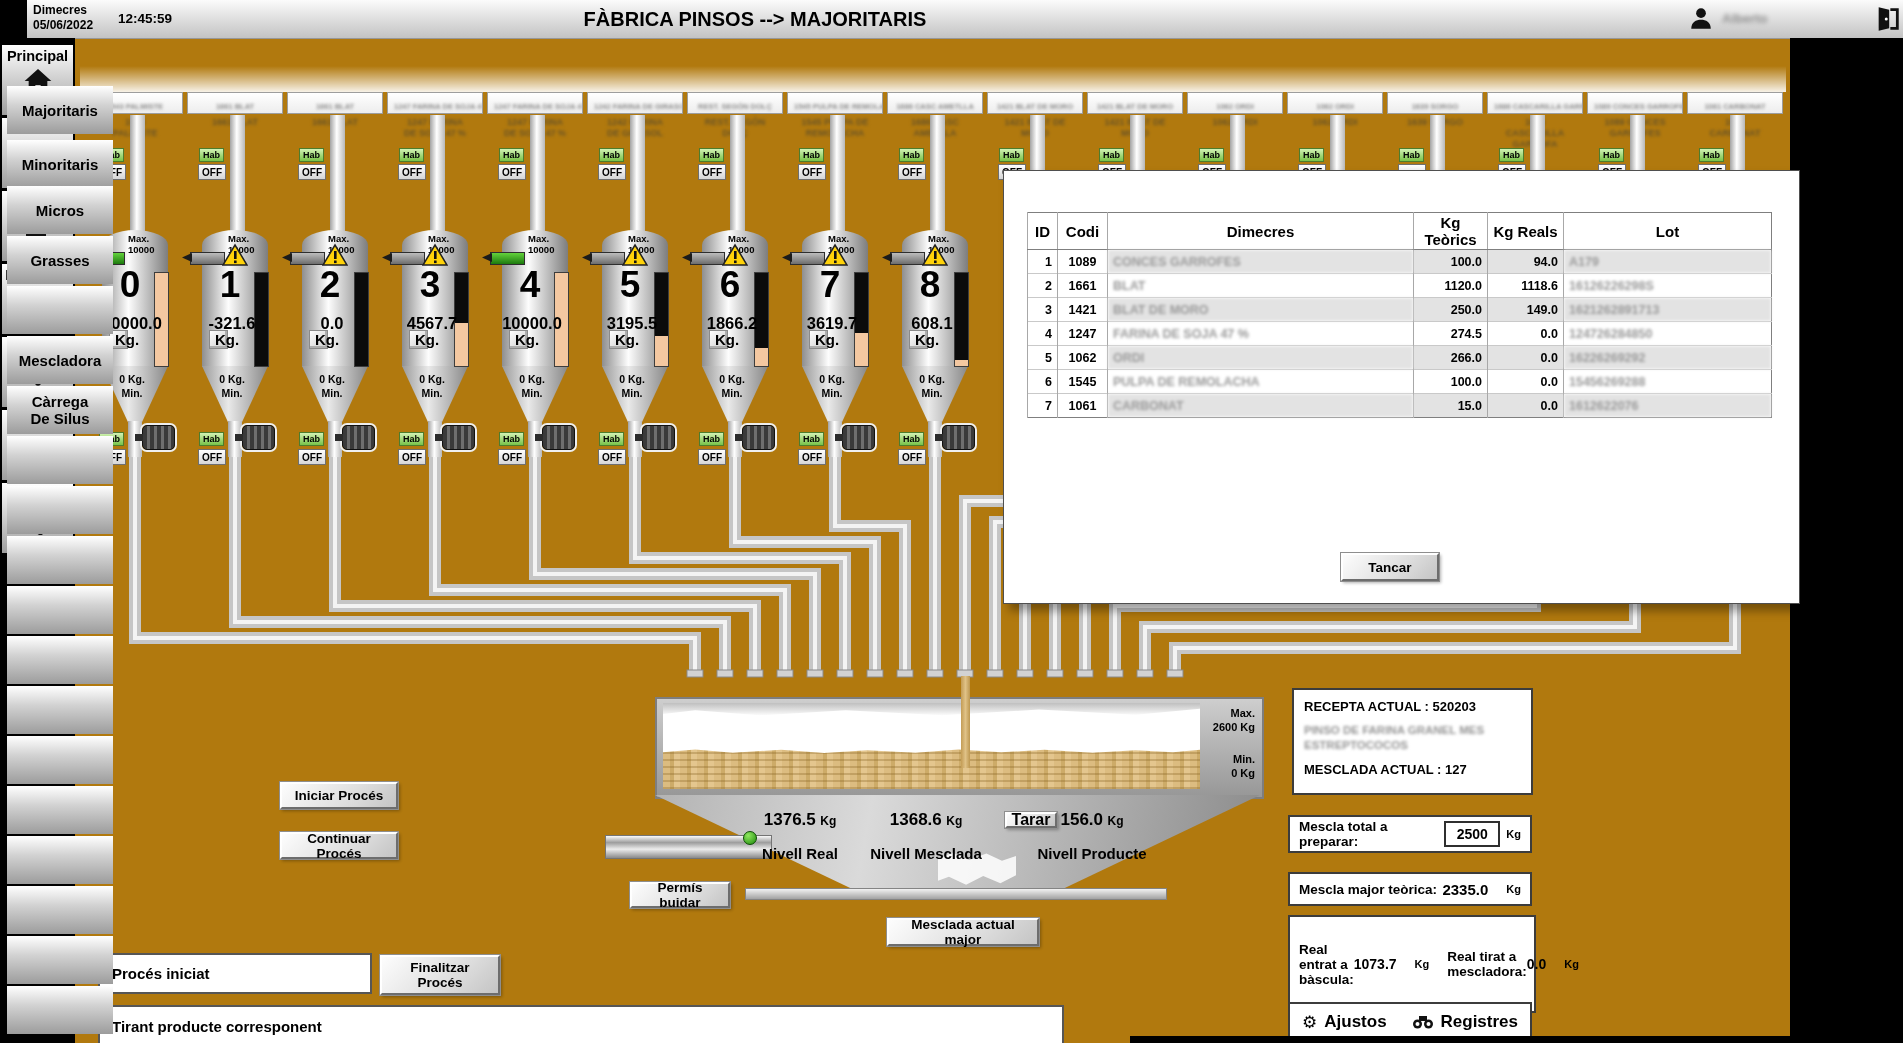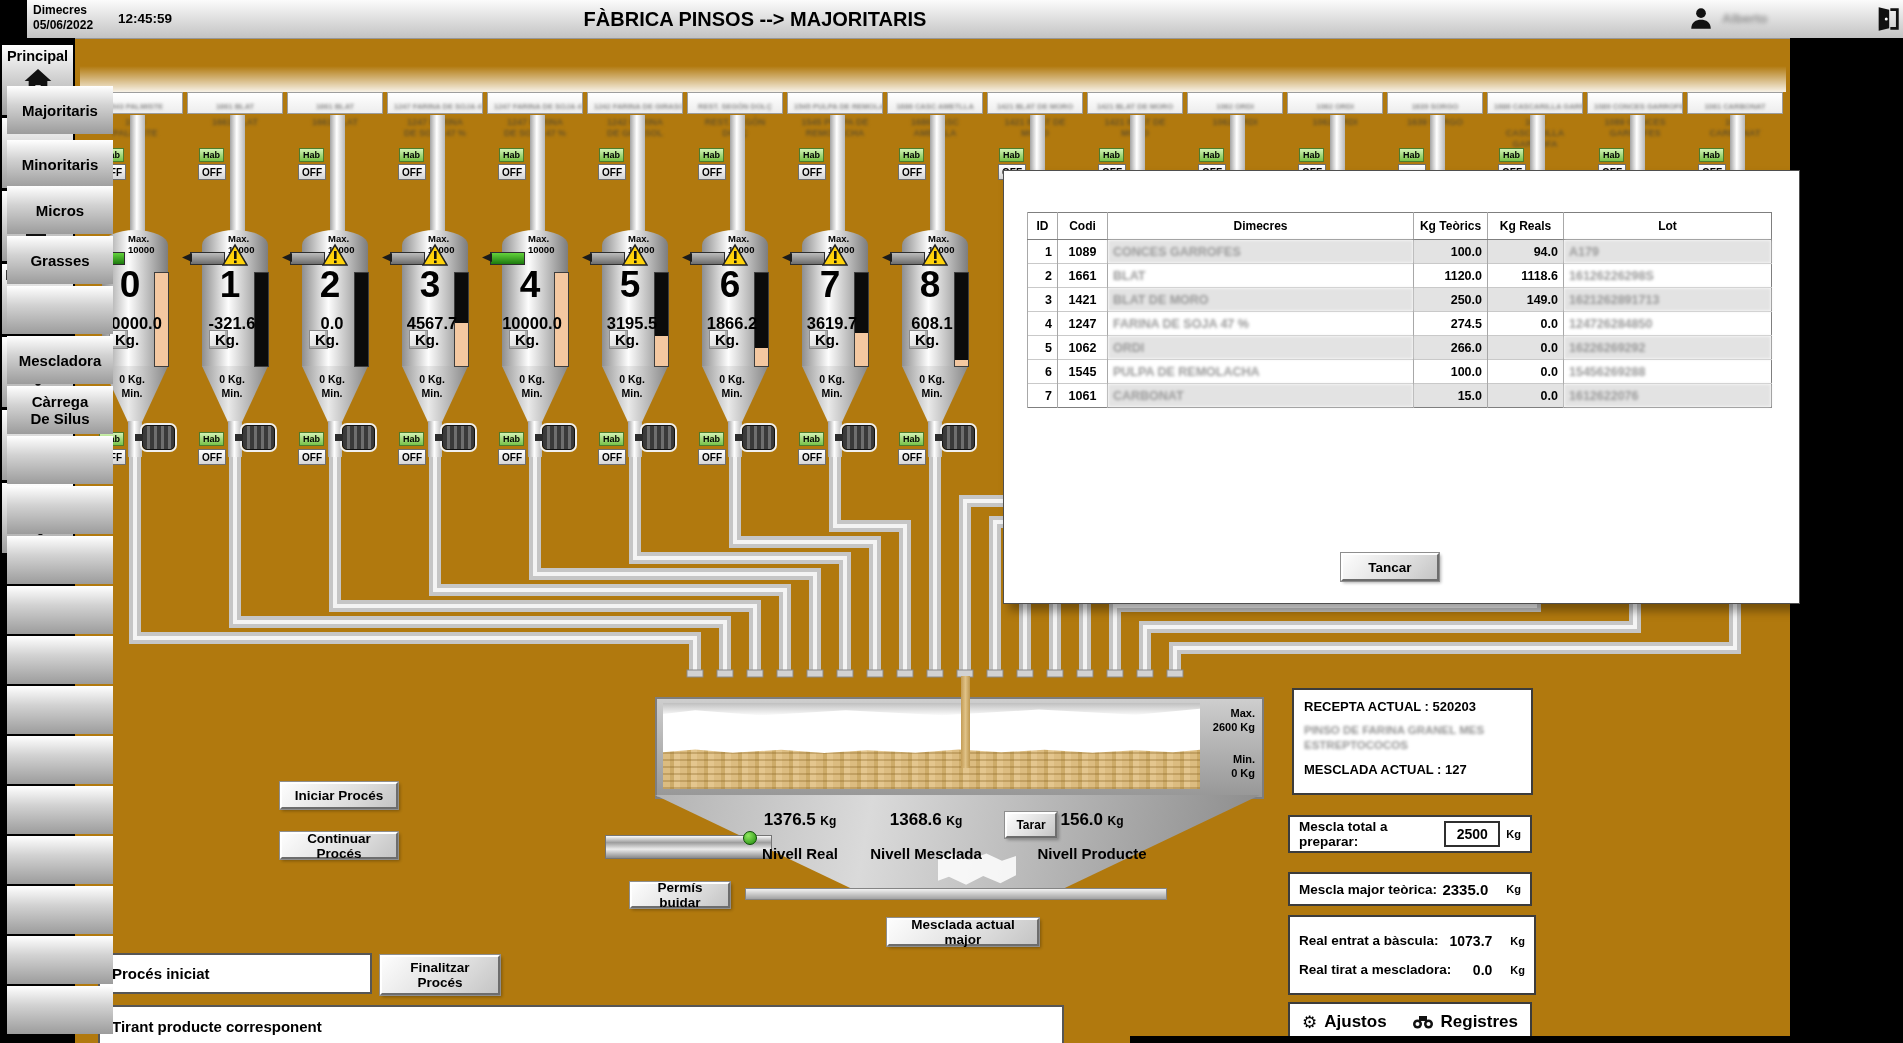--- a/index.html
+++ b/index.html
@@ -103,21 +103,21 @@
     background:radial-gradient(circle at 35% 30%,#8fe85f,#1f8a0c);border:1px solid #0c4d03}
   .mval{top:810px;width:130px;text-align:center}
   .mval b{font-size:17px}
   .mval span{font-size:12px;font-weight:bold}
   .mlab{top:845px;width:150px;text-align:center;font-size:15px;font-weight:bold}
   
   #dialog{left:1003px;top:170px;width:795px;height:432px;background:#fff;border:1px solid #4f4f4f;
     box-shadow:6px 7px 9px rgba(0,0,0,.35);z-index:6}
   #dialog table{position:absolute;left:23px;top:41px;width:744px;border-collapse:collapse;
     border:1px solid #7f7f7f;table-layout:fixed}
-  #dialog th{font-size:12px;font-weight:bold;height:24px;border-bottom:1px solid #7f7f7f;
+  #dialog th{font-size:15px;font-weight:bold;height:24px;border-bottom:1px solid #7f7f7f;
     border-left:1px solid #a8a8a8;background:#fff}
   #dialog td{font-size:12.5px;font-weight:bold;height:23px;border-left:1px solid #a8a8a8;
     border-top:1px solid #c9c9c9;padding:0 5px;overflow:hidden;white-space:nowrap}
   #dialog tr.g td{background:#e3e3e3}
   #dialog tr.g td.w{background:#fff}
   #dialog td.c{text-align:center}
   #dialog td.r{text-align:right}
   .blur{color:#999;filter:blur(1.5px)}
   
   .btn3d{border:2px solid;border-color:#ffffff #6d6d6d #6d6d6d #ffffff;box-shadow:0 0 0 1px #8e8e8e,2px 2px 3px rgba(0,0,0,.3);
@@ -131,21 +131,21 @@
   #recepta .d{font-size:11.5px;font-weight:bold;color:#949494;filter:blur(1.7px);
     margin:9px 0;line-height:15px;white-space:pre-line}
   .trow{display:flex;align-items:center;box-sizing:border-box;padding:0 9px}
   .trow .l{flex:1;font-size:13.5px;font-weight:bold}
   .trow .v{font-size:15px;font-weight:bold;margin-right:18px}
   .trow .u{font-size:11px;font-weight:bold}
   #tot1{left:1288px;top:815px;width:244px;height:38px}
   #tot1 input{width:48px;height:20px;border:2px solid #2f2f2f;font-family:inherit;
     font-size:14px;font-weight:bold;text-align:center;margin-right:6px}
   #tot2{left:1288px;top:872px;width:244px;height:34px}
-  #tot3{left:1288px;top:915px;width:244px;height:58px;display:flex;flex-direction:column;justify-content:space-around;padding:9px 0}
+  #tot3{left:1288px;top:915px;width:244px;height:58px;display:flex;flex-direction:row;justify-content:space-around;padding:18px 0}
   #tot4{left:1288px;top:1002px;width:244px;height:40px;display:flex;align-items:center;padding:0 12px;box-sizing:border-box;gap:7px}
   #tot4 .lb{font-size:17px;font-weight:bold;cursor:pointer}
   #tot4 .gear{font-family:"DejaVu Sans",sans-serif;font-size:17px;font-weight:bold;cursor:pointer}
   #tot4 .sp{flex:1}
   #bstrip{left:1130px;top:1036px;width:660px;height:7px;background:#000}
   svg{display:block}
 </style>
 </head>
 <body>
 
@@ -654,21 +654,21 @@
   <div class="min"><span>Min.</span><br><span>0 Kg</span></div>
 </div>
 <div class="a" id="stream"></div>
 <div class="a" id="cone"></div>
 <div class="a" id="conegate"></div>
 <div class="a" id="conebar"></div>
 <div class="a" id="conveyor"></div>
 
 <div class="a mval" style="left:735px"><b>1376.5</b> <span>Kg</span></div>
 <div class="a mval" style="left:861px"><b>1368.6</b> <span>Kg</span></div>
-<button class="a btn3d" style="left:1005px;top:812px;width:52px;height:26px;font-size:12px">Tarar</button>
+<button class="a btn3d" style="left:1005px;top:812px;width:52px;height:16px;font-size:16px">Tarar</button>
 <div class="a mval" style="left:1027px"><b>156.0</b> <span>Kg</span></div>
 <div class="a mlab" style="left:725px">Nivell Real</div>
 <div class="a mlab" style="left:851px">Nivell Mesclada</div>
 <div class="a mlab" style="left:1017px">Nivell Producte</div>
 
 <button class="a btn3d" style="left:280px;top:782px;width:118px;height:27px">Iniciar Procés</button>
 <button class="a btn3d" style="left:280px;top:832px;width:118px;height:27px">Continuar Procés</button>
 <button class="a btn3d" style="left:630px;top:882px;width:100px;height:26px">Permís buidar</button>
 <button class="a btn3d" style="left:887px;top:918px;width:152px;height:28px">Mesclada actual major</button>
 <div class="a fld" style="left:98px;top:953px;width:258px;height:37px">

